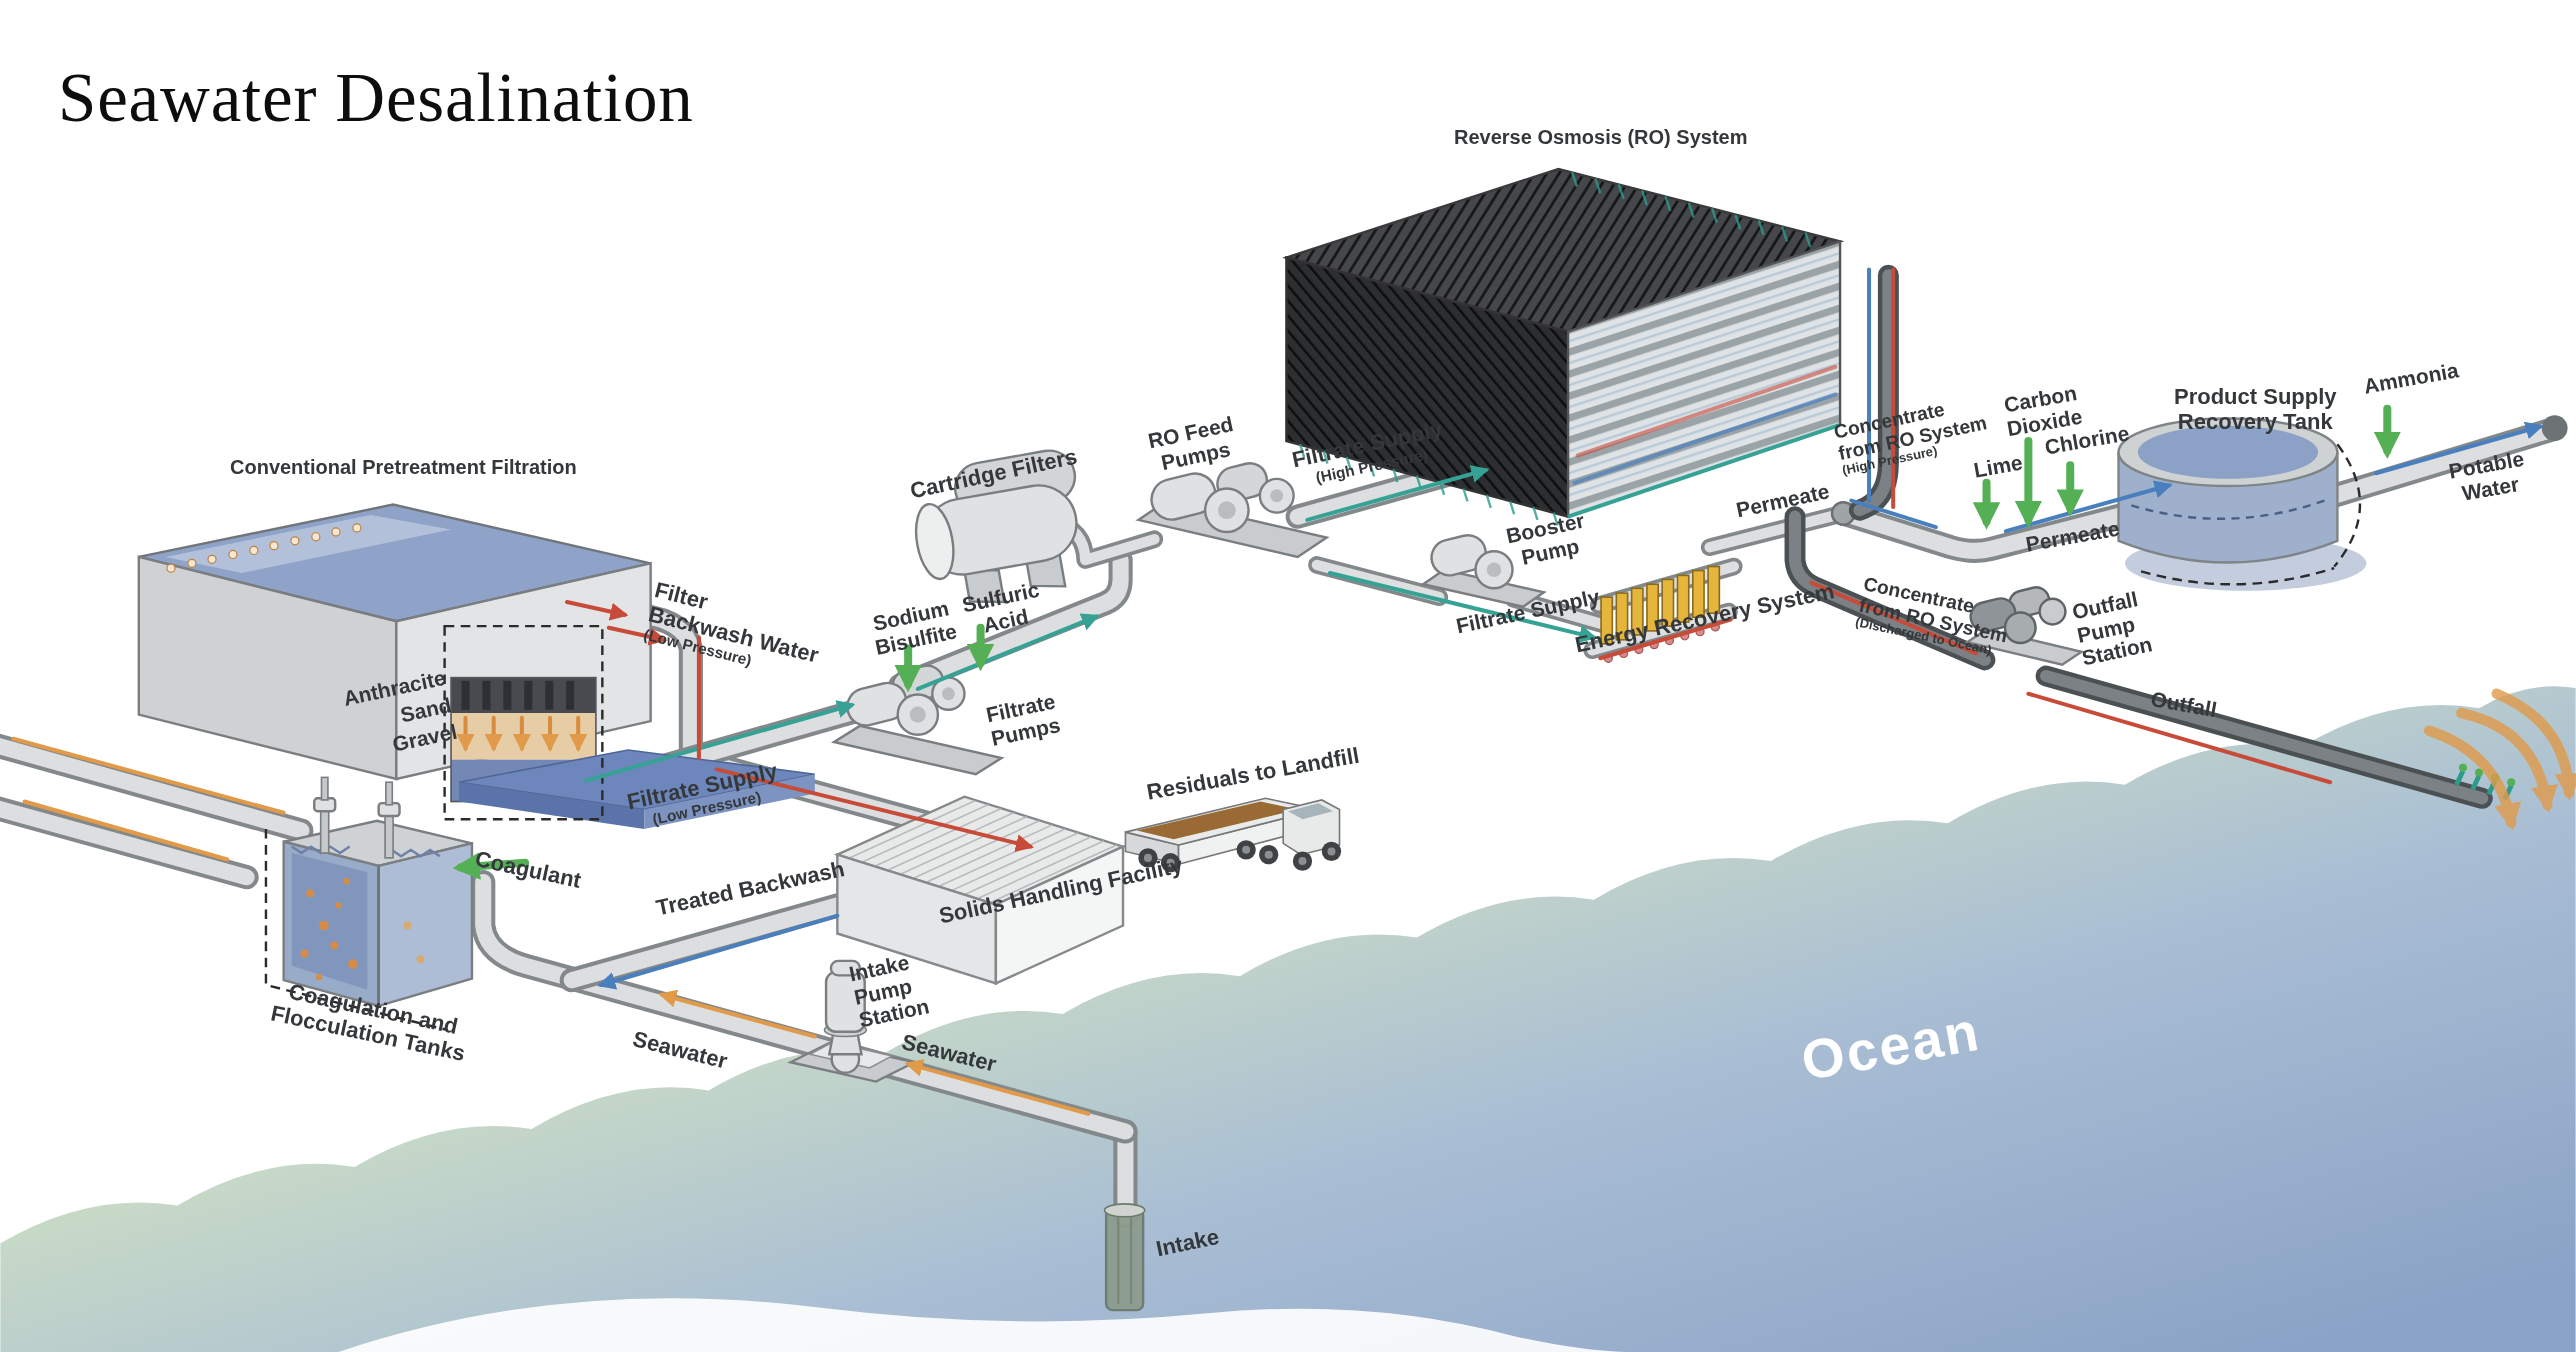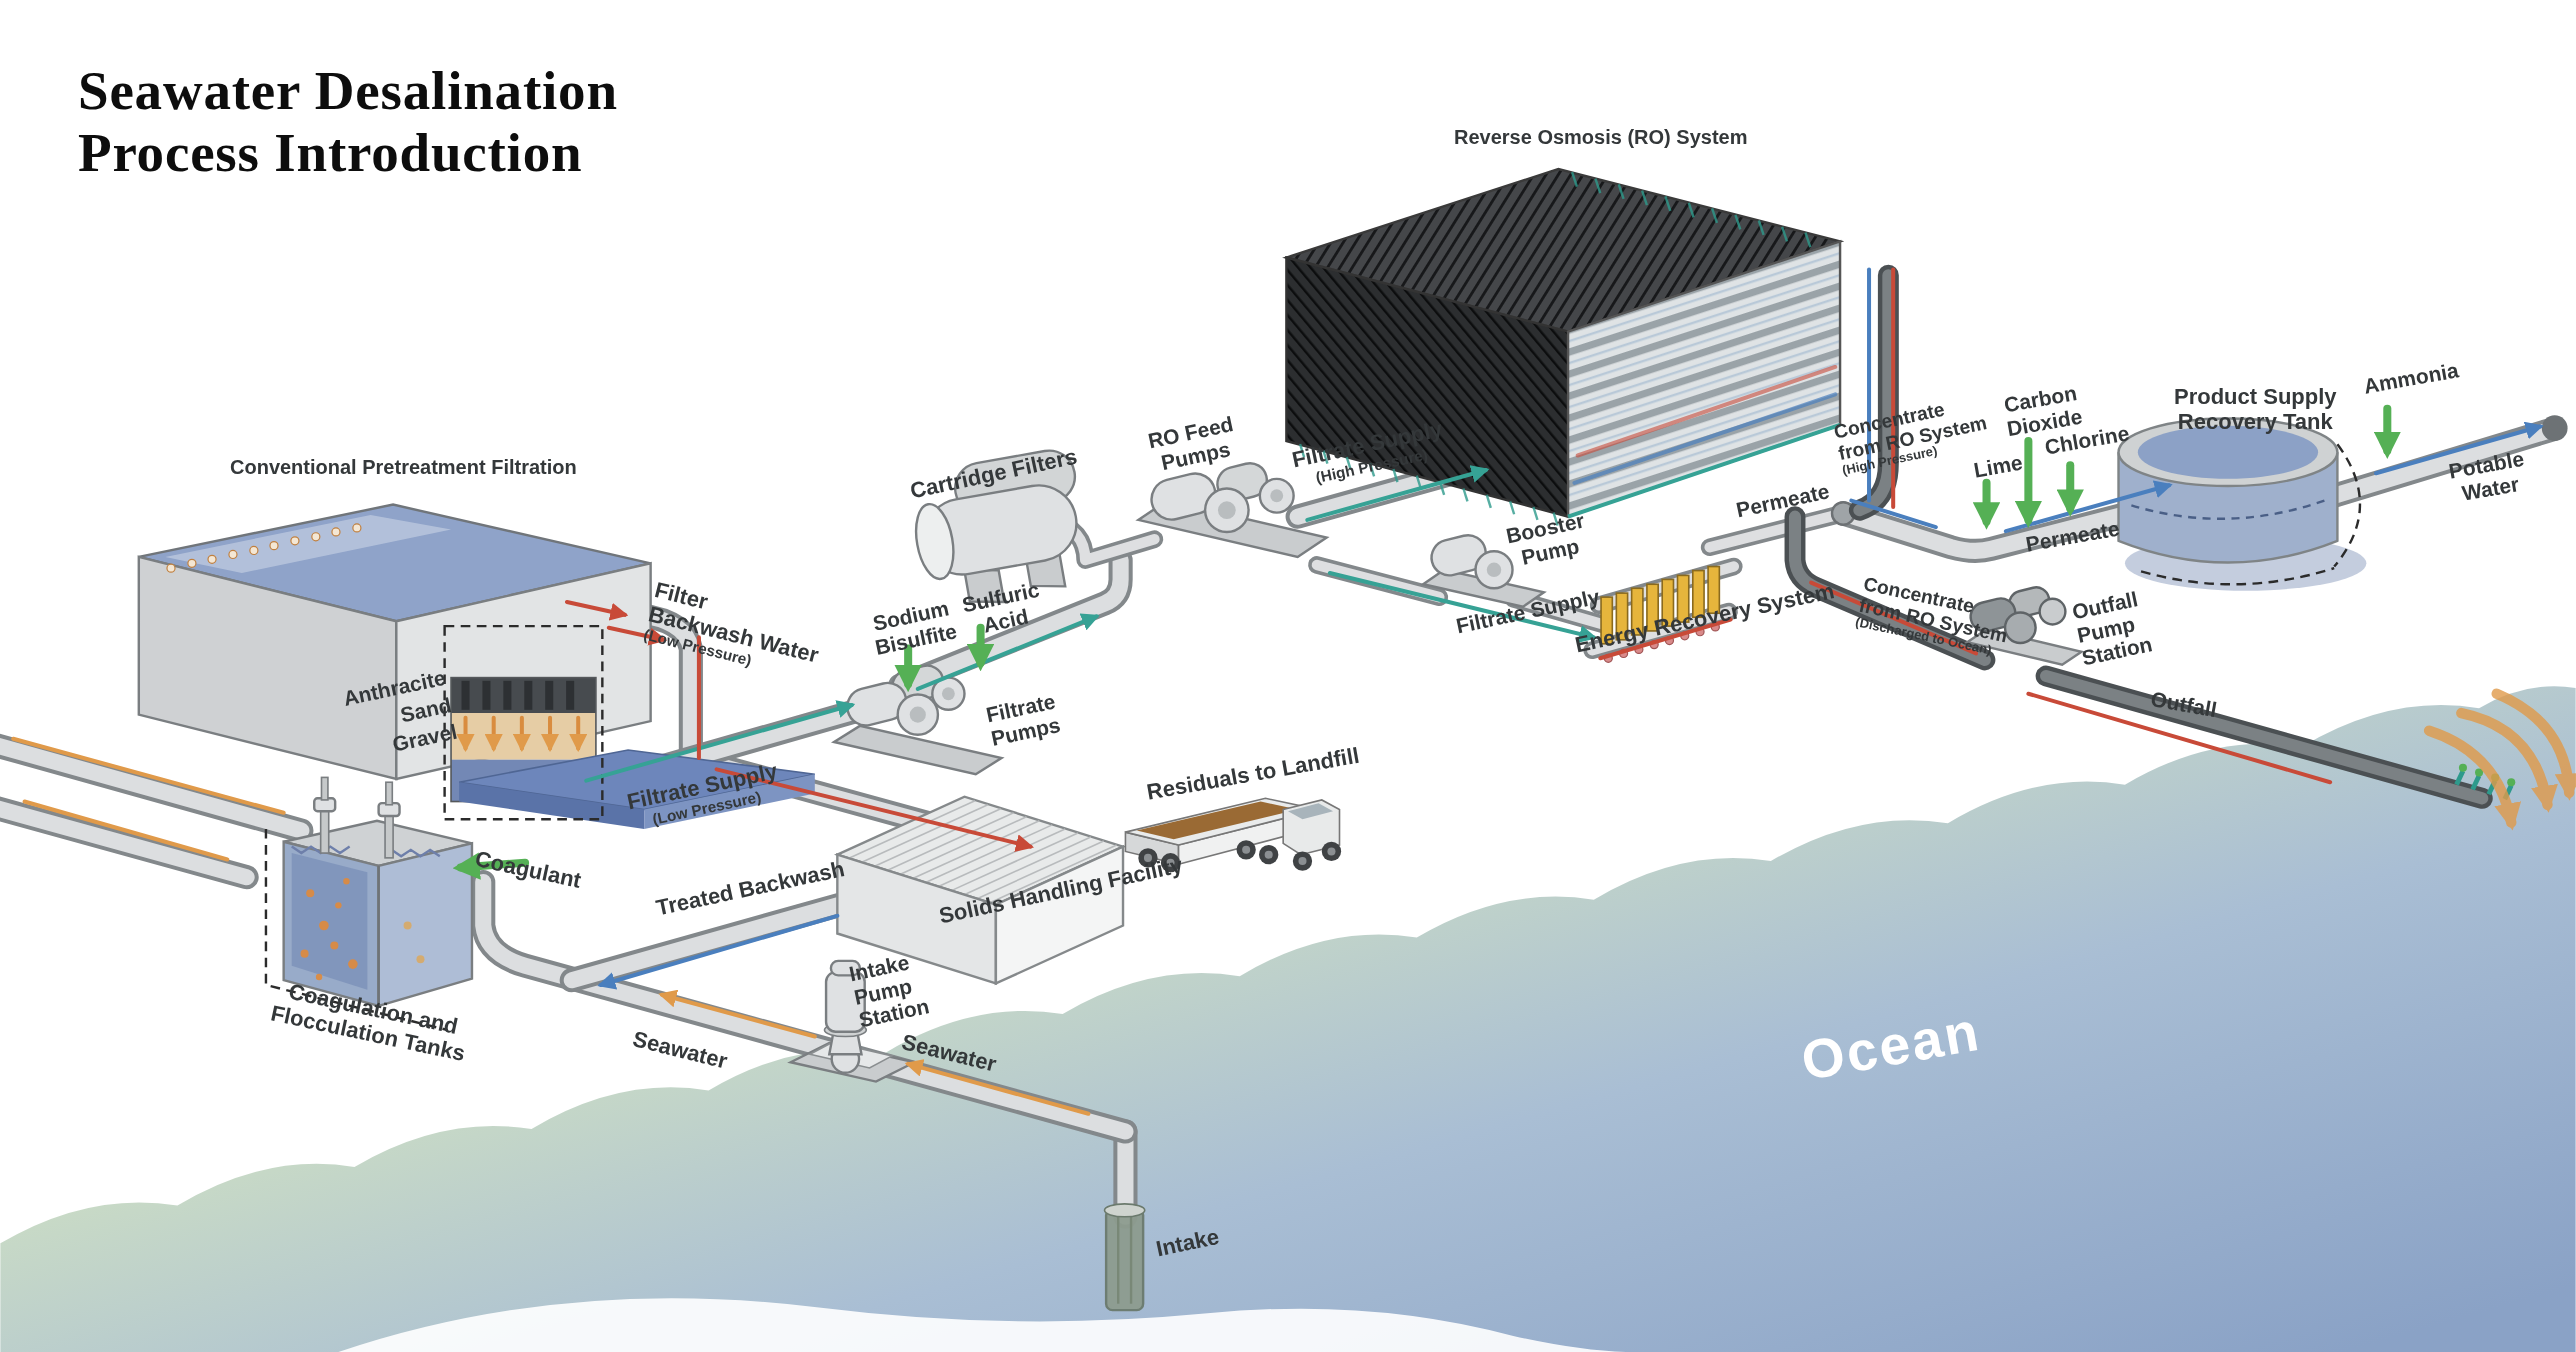--- a/index.html
+++ b/index.html
@@ -4,21 +4,21 @@
 <style>
   html,body{margin:0;padding:0;background:#fff;}
   .slide{position:relative;width:2576px;height:1352px;background:#fff;overflow:hidden;
          font-family:"Liberation Sans",sans-serif;}
   .slide svg{position:absolute;left:0;top:0;}
   :root{
     --c-flow_red:#c84a38; --c-flow_teal:#36a295; --c-flow_blue:#4a7fbe;
     --c-flow_orange:#e09a4a; --c-chem_green:#55b055; --c-ers_yellow:#e6b53c;
   }
   .title{position:absolute;left:58px;top:60px;font-family:"Liberation Serif",serif;
-         font-weight:700;font-size:55px;line-height:1.12;color:#0d0d0d;letter-spacing:0.8px;margin-left:20px;}
+         font-weight:400;font-size:69px;line-height:1.12;color:#0d0d0d;letter-spacing:0.8px;}
   .lbl{position:absolute;font-weight:700;font-size:22px;line-height:1.12;color:#34383a;
        white-space:nowrap;transform-origin:0 0;}
   .ctr{text-align:center}.rt{text-align:right}
   .big{font-size:20px}.sm{font-size:21px}.xs{font-size:19.3px}
   .sub{font-size:15.3px;font-weight:700}
   .sub2{font-size:13px;font-weight:700}
   .ocean-lbl{font-size:55px;color:#fff;letter-spacing:2.4px}
   
   .po{fill:none;stroke:#83888b;stroke-width:30;stroke-linecap:round;stroke-linejoin:round}
   .pi{fill:none;stroke:#dcdee0;stroke-width:20;stroke-linecap:round;stroke-linejoin:round}
@@ -433,21 +433,20 @@
     <line x1="1218" y1="780" x2="1218" y2="824" class="acc aG" marker-end="url(#aG)"></line>
     <line x1="2468" y1="600" x2="2468" y2="648" class="acc aG" marker-end="url(#aG)"></line>
     <line x1="2520" y1="548" x2="2520" y2="646" class="acc aG" marker-end="url(#aG)"></line>
     <line x1="2572" y1="578" x2="2572" y2="632" class="acc aG" marker-end="url(#aG)"></line>
     <line x1="2966" y1="508" x2="2966" y2="560" class="acc aG" marker-end="url(#aG)"></line>
   </g>
 </svg>
 
 <div class="title">
   <div>Seawater Desalination</div>
-  <div>Process Introduction</div>
 </div>
 
 <div class="lbl big" style="left:1454px;top:126px">Reverse Osmosis (RO) System</div>
 <div class="lbl big" style="left:230px;top:456px">Conventional Pretreatment Filtration</div>
 
 <div class="lbl" style="left:658px;top:578px;transform:rotate(14deg)">
   <div>Filter</div>
   <div>Backwash Water</div>
   <div class="sub">(Low Pressure)</div>
 </div>

